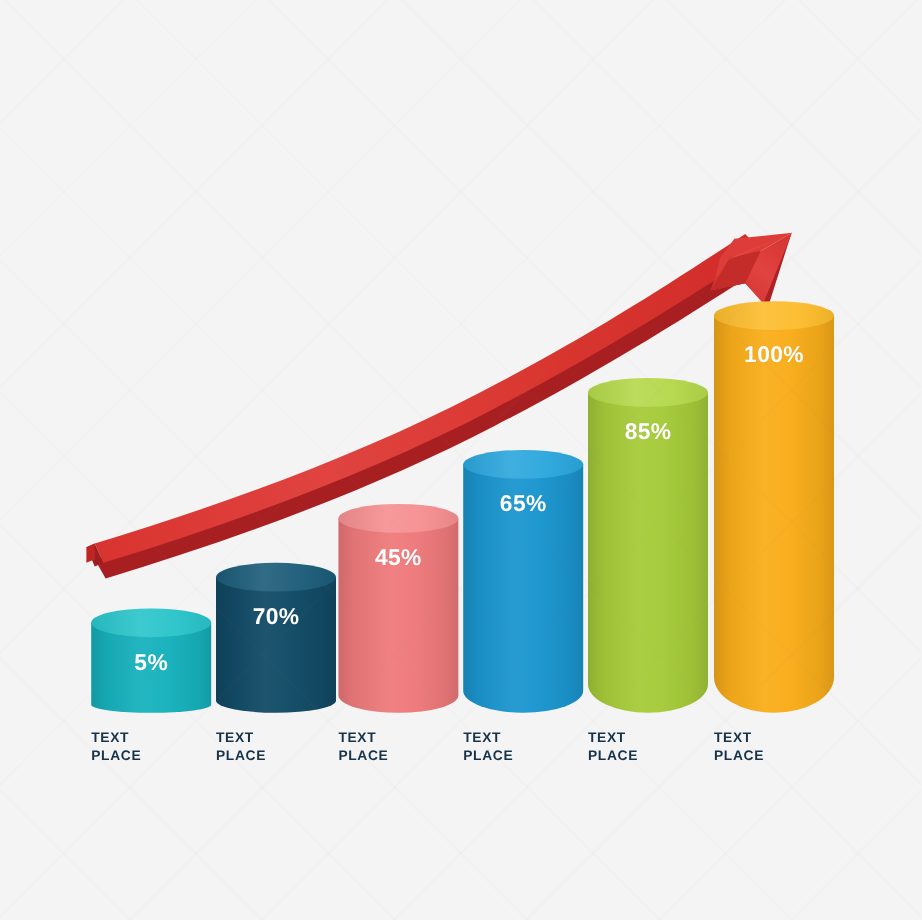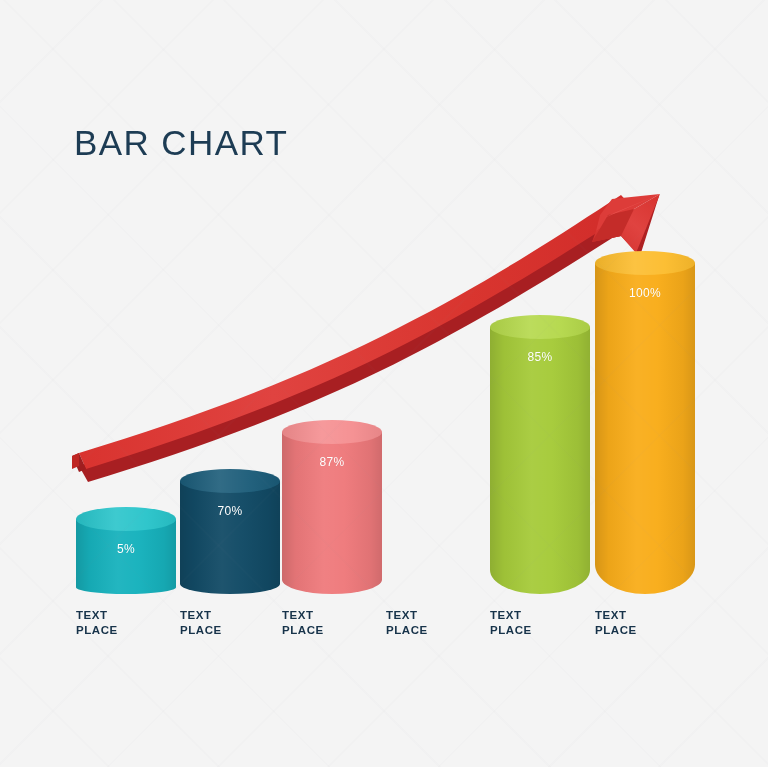--- a/index.html
+++ b/index.html
@@ -127,22 +127,22 @@
       rgba(255,255,255,.04) 70%,
       rgba(0,0,0,.06) 100%);
   }
 
   .cyl-label {
     position: absolute;
     width: 100%;
     text-align: center;
     color: #ffffff;
     font-family: "Liberation Sans", sans-serif;
-    font-weight: normal;
-    font-size: 12px;
+    font-weight: bold;
+    font-size: 19px;
     letter-spacing: .3px;
     z-index: 3;
     text-shadow: 0 0 1px rgba(0,0,0,.10);
   }
 
   .bar-caption {
     position: absolute;
     text-align: left;
     color: #17334a;
     font-family: "Liberation Sans", sans-serif;
@@ -152,21 +152,20 @@
     letter-spacing: .55px;
     white-space: pre-line;
   }
 </style>
 </head>
 <body style="background: rgb(244, 244, 244);">
 
 <div id="stage" style="background: rgb(244, 244, 244);">
 
   <div id="title-block">
-    <div class="title-line">BAR CHART</div>
   </div>
 
   <div id="arrow-layer">
     <svg width="768" height="767" viewBox="0 0 768 767" xmlns="http://www.w3.org/2000/svg">
       <defs>
         <linearGradient id="shaftGrad" x1="0" y1="0" x2="1" y2="0">
           <stop offset="0%" stop-color="#d9332f"></stop>
           <stop offset="35%" stop-color="#e04340"></stop>
           <stop offset="70%" stop-color="#d9352f"></stop>
           <stop offset="100%" stop-color="#d12c2a"></stop>
@@ -227,27 +226,32 @@
         <div class="cyl-label" style="top: 23.2px;">70%</div>
       </div>
       <div class="bar-caption" style="left: 0px; width: 100px; top: 608px;">TEXT
 PLACE</div>
     </div>
 
     <div class="bar-group" style="left: 282px; width: 100px; bottom: 0px; height: 767px;">
       <div class="cylinder" style="left: 0px; width: 100px; height: 162px; bottom: 173px;">
         <div class="cyl-body" style="background: rgb(239, 122, 124);"></div>
         <div class="cyl-top" style="background: rgb(245, 142, 144); height: 24px; top: -12px;"></div>
-        <div class="cyl-label" style="top: 23.2px;">87%</div>
+        <div class="cyl-label" style="top: 23.2px;">45%</div>
       </div>
       <div class="bar-caption" style="left: 0px; width: 100px; top: 608px;">TEXT
 PLACE</div>
     </div>
 
     <div class="bar-group" style="left: 386px; width: 100px; bottom: 0px; height: 767px;">
+      <div class="cylinder" style="left: 0px; width: 100px; height: 207px; bottom: 173px;">
+        <div class="cyl-body" style="background: rgb(27, 150, 207);"></div>
+        <div class="cyl-top" style="background: rgb(42, 166, 220); height: 24px; top: -12px;"></div>
+        <div class="cyl-label" style="top: 23.2px;">65%</div>
+      </div>
       <div class="bar-caption" style="left: 0px; width: 100px; top: 608px;">TEXT
 PLACE</div>
     </div>
 
     <div class="bar-group" style="left: 490px; width: 100px; bottom: 0px; height: 767px;">
       <div class="cylinder" style="left: 0px; width: 100px; height: 267px; bottom: 173px;">
         <div class="cyl-body" style="background: rgb(166, 203, 58);"></div>
         <div class="cyl-top" style="background: rgb(180, 216, 74); height: 24px; top: -12px;"></div>
         <div class="cyl-label" style="top: 23.2px;">85%</div>
       </div>

